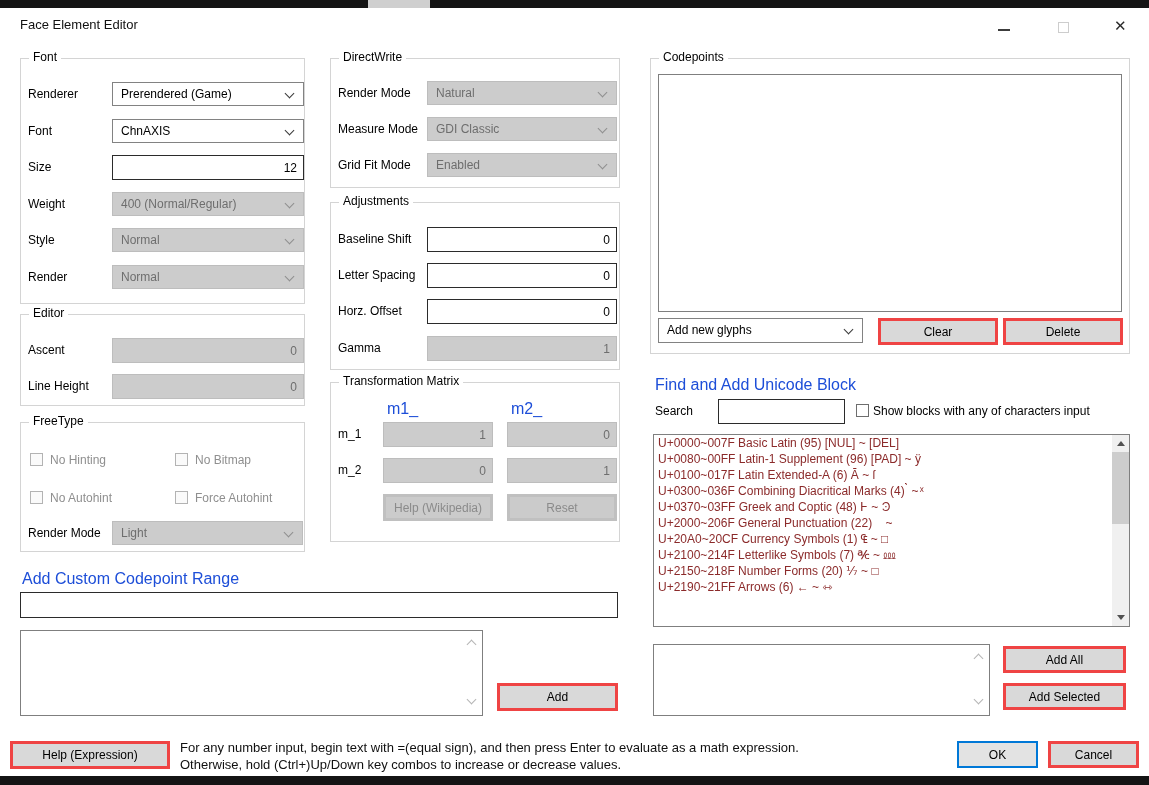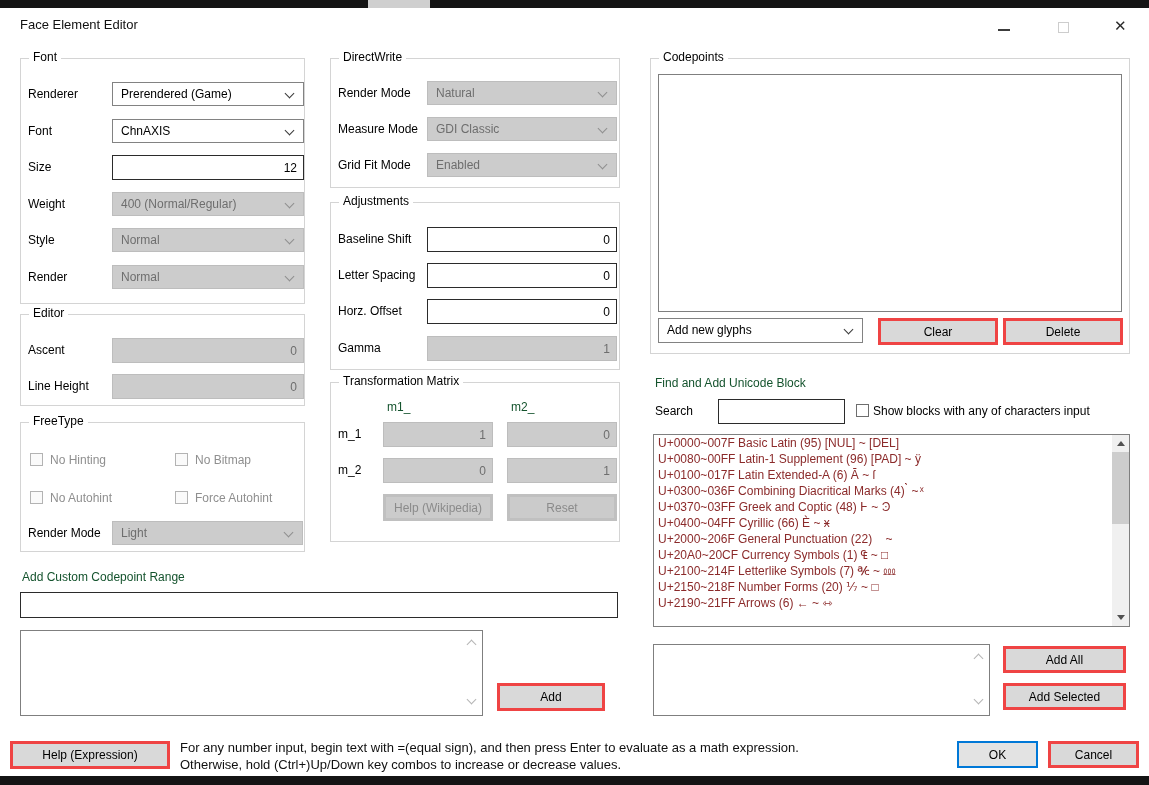--- a/index.html
+++ b/index.html
@@ -7,21 +7,21 @@
     width:1149px;height:785px;position:relative;overflow:hidden;
     background:#ffffff;color:#000;
     font-family:"Liberation Sans","DejaVu Sans",sans-serif;font-size:12px;
   }
   .abs{position:absolute;}
   .strip{position:absolute;left:0;width:1149px;background:#141414;}
   .titletext{position:absolute;font-size:13px;color:#111;}
   
   .group{position:absolute;border:1px solid #d4d4d4;box-sizing:border-box;background:transparent;}
   .glabel{position:absolute;top:-9px;left:8px;background:#fff;padding:0 4px;font-size:12px;color:#000;white-space:nowrap;}
-  .seclabel{position:absolute;font-size:12px;color:#14532d;white-space:nowrap;}
+  .seclabel{position:absolute;font-size:16px;color:#1d4ed8;white-space:nowrap;}
   .rowlabel{position:absolute;font-size:12px;color:#000;line-height:24px;white-space:nowrap;}
   
   .combo{position:absolute;height:24px;box-sizing:border-box;background:#fff;border:1px solid #828282;}
   .combo .ctxt{position:absolute;left:8px;top:4px;white-space:nowrap;}
   .combo .chev{position:absolute;right:10px;top:7px;width:6px;height:6px;border-right:1.4px solid #3a3a3a;border-bottom:1.4px solid #3a3a3a;transform:rotate(45deg);}
   .combo.disabled{background:#cccccc;border-color:#bdbdbd;color:#6e6e6e;}
   .combo.disabled .chev{border-color:#8f8f8f;}
   
   .tbox{position:absolute;height:25px;box-sizing:border-box;background:#fff;border:1px solid #2b2b2b;
         font-family:inherit;font-size:12px;color:#000;text-align:right;padding:0 6px;outline:none;}
@@ -125,21 +125,21 @@
   <span class="ctxt">Light</span>
   <span class="chev"></span>
 </div>
 
 <div class="seclabel" style="left:22px;top:570px;">Add Custom Codepoint Range</div>
 <input class="tbox left" style="left: 20px; top: 592px; width: 598px; height: 26px;" readonly="" value="">
 <div class="lbox" style="left:20px;top:630px;width:463px;height:86px;">
   <span class="fchev up"></span>
   <span class="fchev dn"></span>
 </div>
-<div class="btn" style="left:497px;top:683px;width:108px;height:28px;">Add</div>
+<div class="btn" style="left:497px;top:683px;width:121px;height:28px;">Add</div>
 
 <div class="group" style="left:330px;top:58px;width:290px;height:130px;">
   <span class="glabel">DirectWrite</span>
 </div>
 <div class="rowlabel" style="left:338px;top:81px;">Render Mode</div>
 <div class="combo disabled" style="left:427px;top:81px;width:190px;">
   <span class="ctxt">Natural</span>
   <span class="chev"></span>
 </div>
 <div class="rowlabel" style="left:338px;top:117px;">Measure Mode</div>
@@ -195,21 +195,20 @@
 <input class="tbox left" style="left: 718px; top: 399px; width: 127px;" readonly="" value="">
 <span class="cb" style="left:856px;top:404px;"></span>
 <span class="cblabel" style="left:873px;top:404px;">Show blocks with any of characters input</span>
 
 <div class="lbox" style="left:653px;top:434px;width:477px;height:193px;">
   <div class="uitem">U+0000~007F Basic Latin (95) [NUL] ~ [DEL]</div>
   <div class="uitem">U+0080~00FF Latin-1 Supplement (96) [PAD] ~ ÿ</div>
   <div class="uitem">U+0100~017F Latin Extended-A (6) Ā ~ ſ</div>
   <div class="uitem">U+0300~036F Combining Diacritical Marks (4) ̀ ~ ͯ</div>
   <div class="uitem">U+0370~03FF Greek and Coptic (48) Ͱ ~ Ͽ</div>
-  <div class="uitem">U+0400~04FF Cyrillic (66) Ѐ ~ ӿ</div>
   <div class="uitem">U+2000~206F General Punctuation (22)    ~  </div>
   <div class="uitem">U+20A0~20CF Currency Symbols (1) ₠ ~ □</div>
   <div class="uitem">U+2100~214F Letterlike Symbols (7) ℀ ~ ⅏</div>
   <div class="uitem">U+2150~218F Number Forms (20) ⅐ ~ □</div>
   <div class="uitem">U+2190~21FF Arrows (6) ← ~ ⇿</div>
   <div class="sb">
     <div class="sbbtn up">
         <span class="tri-up"></span>
       </div>
     <div class="thumb"></div>

